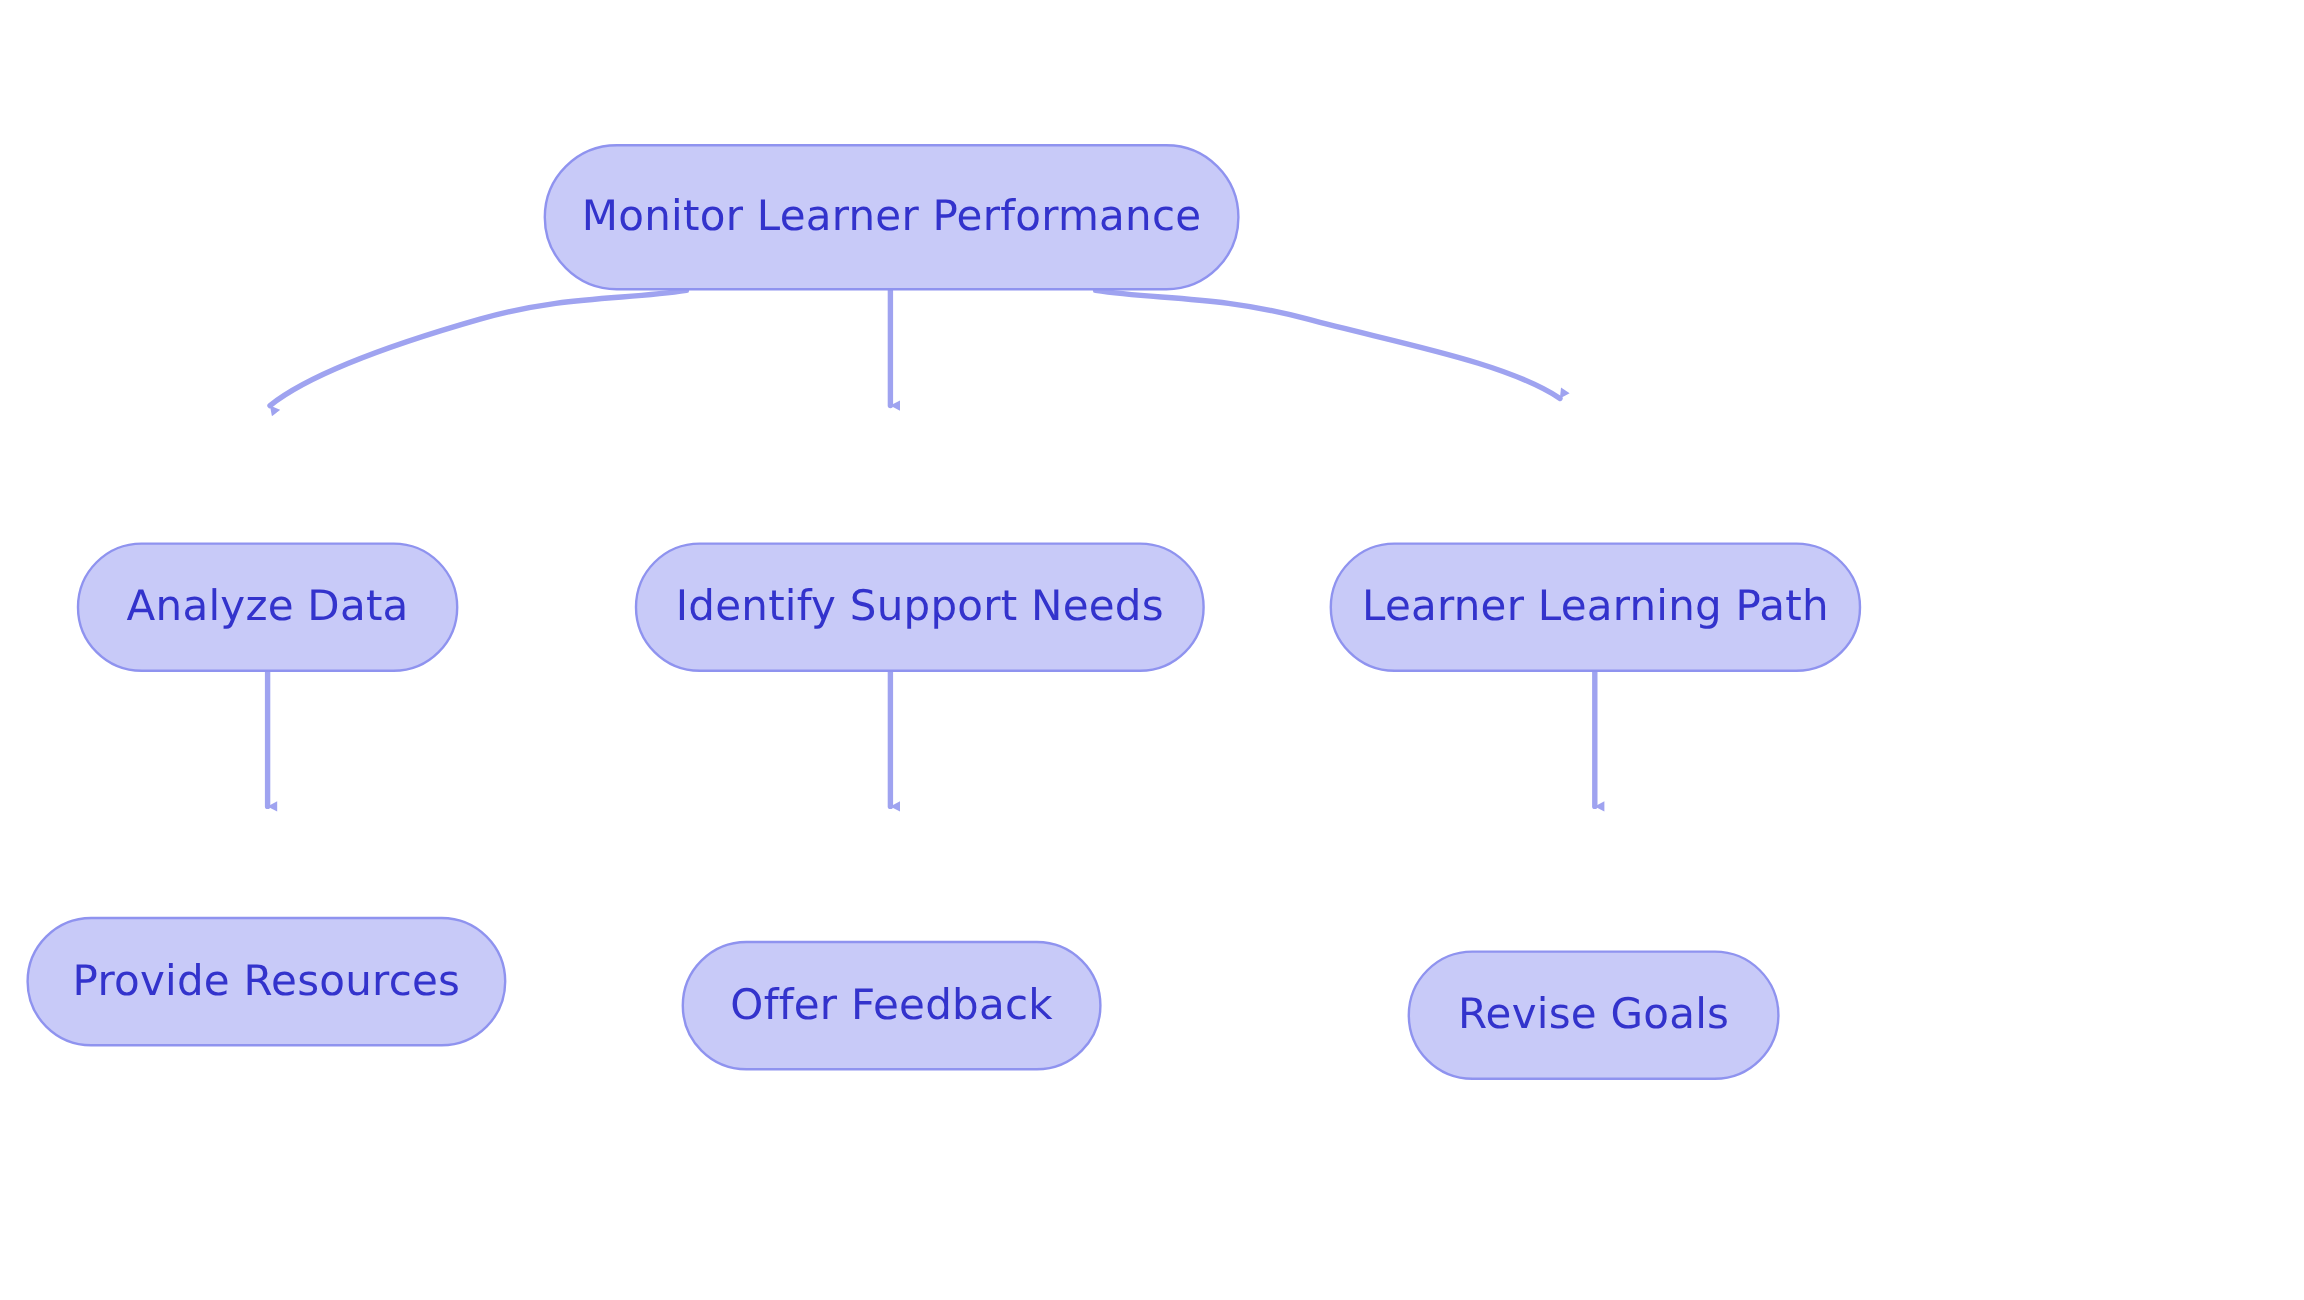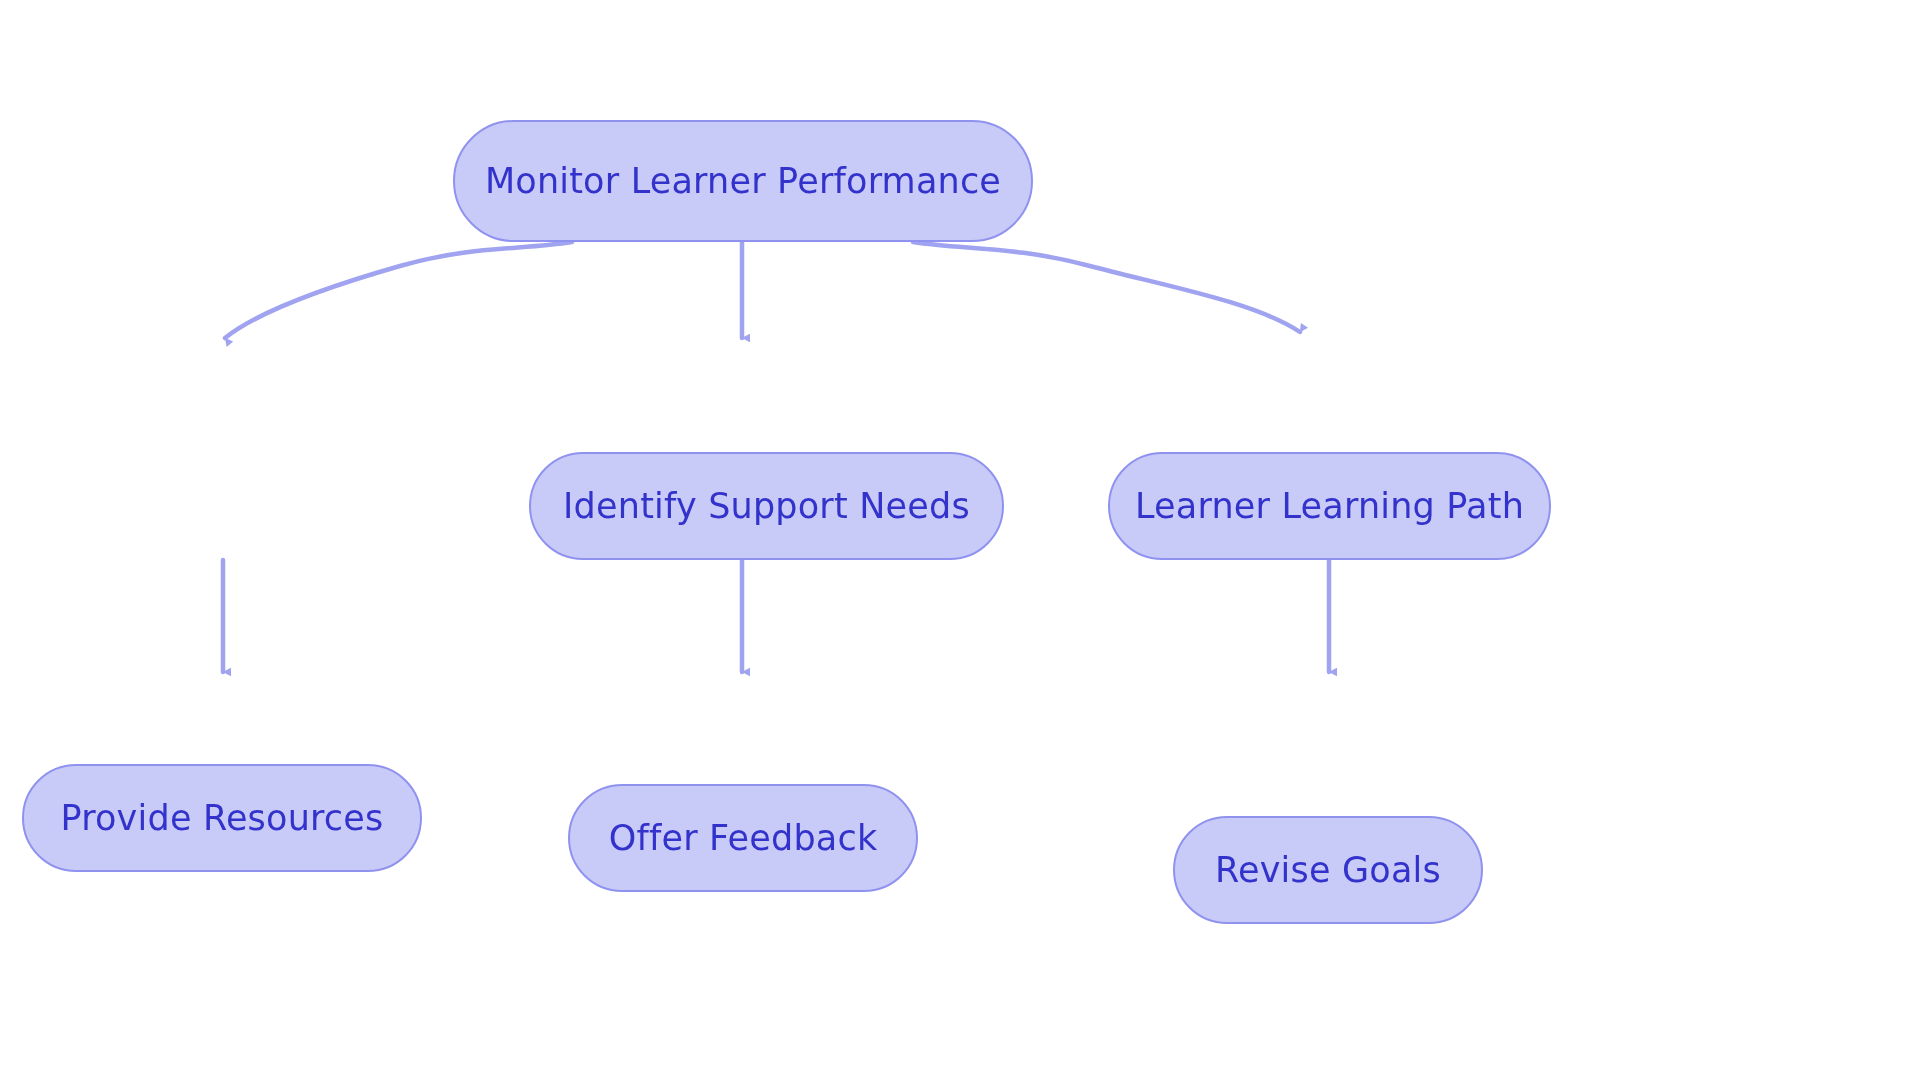--- a/index.html
+++ b/index.html
@@ -52,21 +52,21 @@
   }
   
   #node-monitor        { left: 453px;  top: 120px; width: 580px; height: 122px; }
   
   #node-analyze        { left: 64px;   top: 452px; width: 318px; height: 108px; }
   #node-identify       { left: 529px;  top: 452px; width: 475px; height: 108px; }
   #node-adjust         { left: 1108px; top: 452px; width: 443px; height: 108px; }
   
   #node-resources      { left: 22px;   top: 764px; width: 400px; height: 108px; }
   #node-feedback       { left: 568px;  top: 784px; width: 350px; height: 108px; }
-  #node-revise         { left: 1173px; top: 816px; width: 310px; height: 108px; }
+  #node-revise         { left: 1173px; top: 792px; width: 310px; height: 108px; }
 </style>
 </head>
 <body>
 
 <div id="flow-root">
 
   <svg id="edge-layer" viewBox="0 0 1920 1083" width="1920" height="1083" xmlns="http://www.w3.org/2000/svg">
     <defs>
       <marker id="arrow" markerWidth="10" markerHeight="9" refX="4.4" refY="8.4" orient="auto" markerUnits="userSpaceOnUse">
         <path d="M 0.1 0.4 L 8.7 0.4 L 4.4 8.6 Z" fill="#9fa3f0"></path>
@@ -83,20 +83,23 @@
 
     <path d="M 742 560 L 742 672" fill="none" stroke="#9fa3f0" stroke-width="4.5" stroke-linecap="round" marker-end="url(#arrow)"></path>
 
     <path d="M 1329 560 L 1329 672" fill="none" stroke="#9fa3f0" stroke-width="4.5" stroke-linecap="round" marker-end="url(#arrow)"></path>
   </svg>
 
   <div class="node" id="node-monitor">
     <span class="node-label">Monitor Learner Performance</span>
   </div>
 
+  <div class="node" id="node-analyze">
+    <span class="node-label">Analyze Data</span>
+  </div>
 
   <div class="node" id="node-identify">
     <span class="node-label">Identify Support Needs</span>
   </div>
 
   <div class="node" id="node-adjust">
     <span class="node-label">Learner Learning Path</span>
   </div>
 
   <div class="node" id="node-resources">

